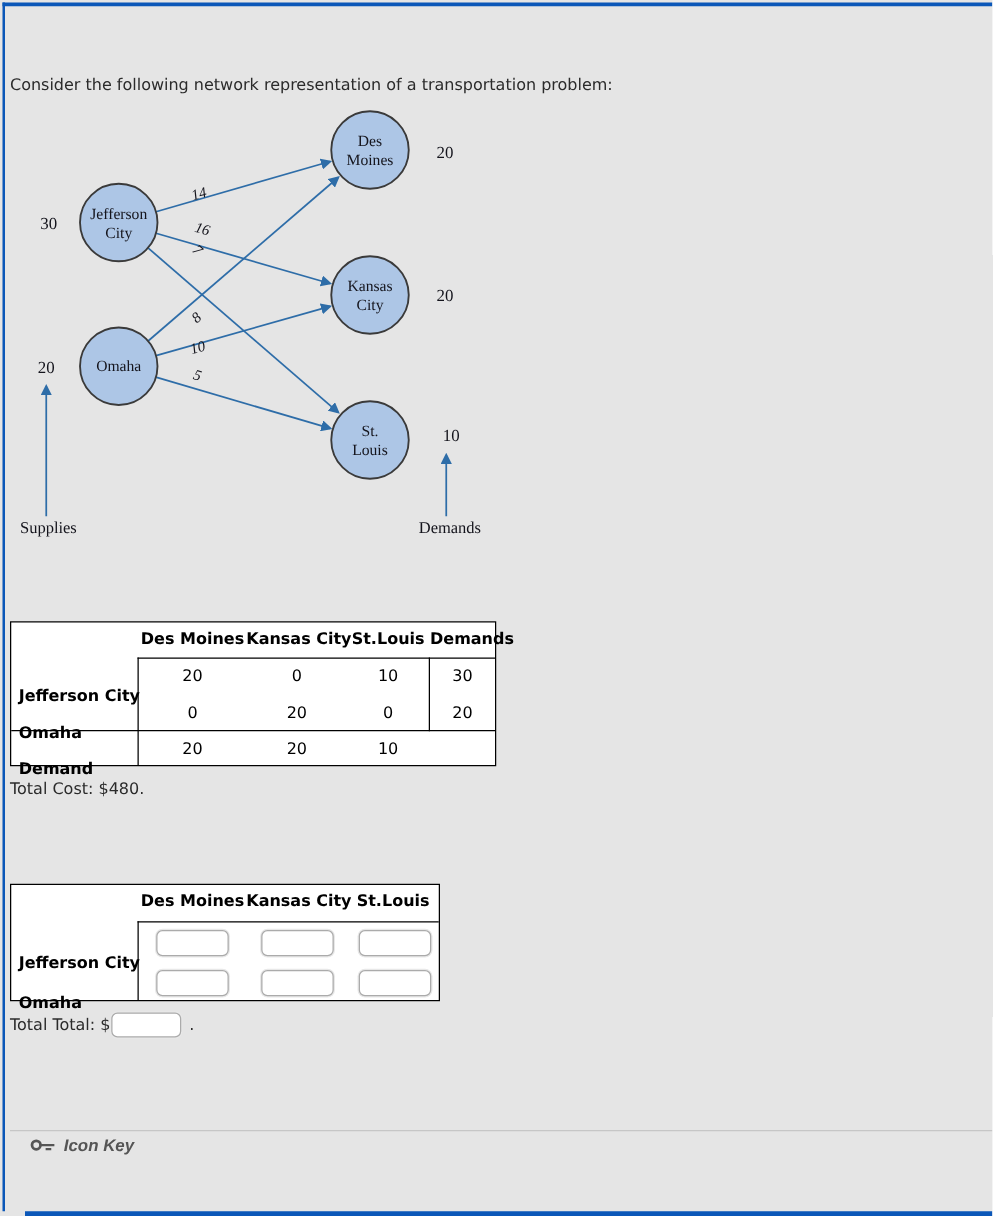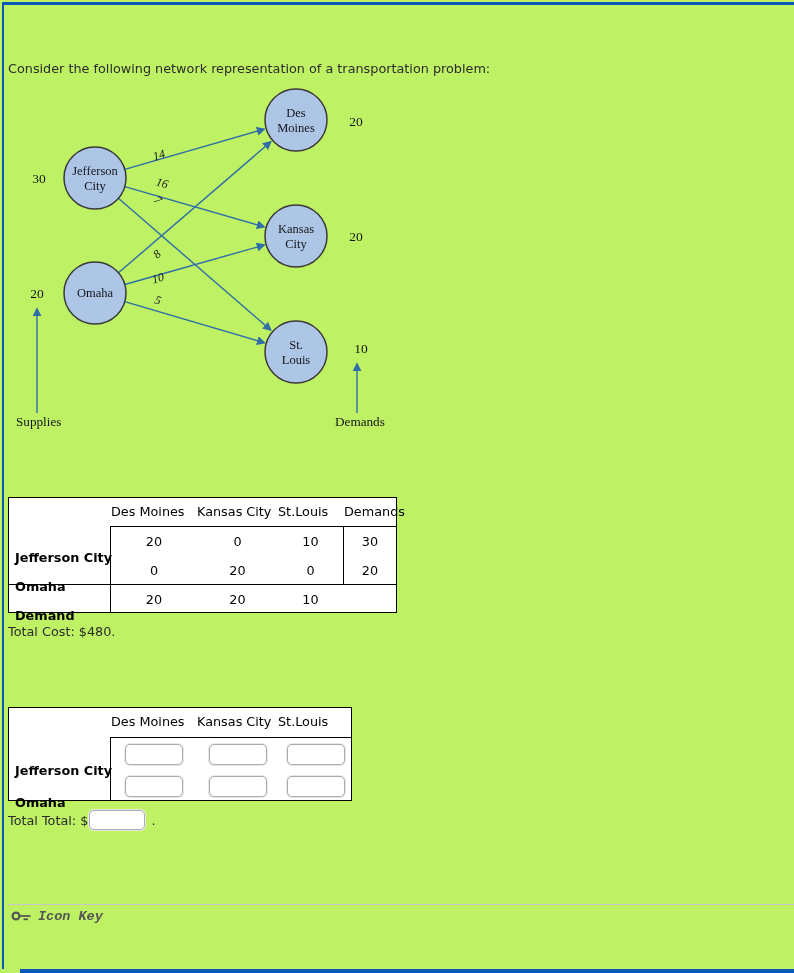--- a/index.html
+++ b/index.html
@@ -1,35 +1,35 @@
 <!DOCTYPE html>
 <html><head>
 <meta charset="utf-8">
 <style>
   html,body{margin:0;padding:0;background:#fff;}
-  .page{position:relative;width:794px;height:973px;background:#bef264;overflow:hidden;
+  .page{position:relative;width:794px;height:973px;background:#e5e5e5;overflow:hidden;
         font-family:"DejaVu Sans","Liberation Sans",sans-serif;color:#2b2b2b;}
   .frame-top{position:absolute;left:2px;top:2px;width:792px;height:3px;}
   .frame-left{position:absolute;left:2px;top:2px;width:2px;height:967px;}
   .frame-next{position:absolute;left:20px;top:969px;width:774px;height:4px;}
   .txt{position:absolute;font-size:12.8px;white-space:nowrap;}
   .para{position:absolute;font-size:12.8px;line-height:26px;}
   .tbl{position:absolute;border:1.5px solid #000;box-sizing:border-box;background:#fff;}
   .seg{position:absolute;background:#000;}
-  .hdr{position:absolute;top:6px;font-weight:normal;font-size:12.8px;color:#000;white-space:nowrap;}
+  .hdr{position:absolute;top:6px;text-align:center;font-weight:bold;font-size:12.8px;color:#000;white-space:nowrap;}
   .rowlab{position:absolute;left:6px;font-weight:bold;font-size:12.8px;color:#000;white-space:nowrap;margin-top:16px;}
   .val{position:absolute;text-align:center;font-size:12.8px;color:#000;}
   .ans{position:absolute;width:58px;height:21px;border:1px solid #ababab;border-radius:5px;
        background:#fff;box-sizing:border-box;box-shadow:0 0 0 1px #e8e8e8;}
   .tc-row{position:absolute;left:8px;top:808px;height:24px;display:flex;align-items:center;font-size:12.8px;}
   .tc-input{width:56px;height:20px;border:1px solid #ababab;border-radius:5px;background:#fff;
             box-sizing:border-box;box-shadow:0 0 0 1px #e8e8e8;margin-left:1px;}
   .divider{position:absolute;left:8px;top:904px;width:786px;height:1px;background:#c6c6c6;}
-  .iconkey{position:absolute;left:11px;top:909px;display:flex;align-items:center;gap:6px;
-           font-family:Liberation Mono, monospace;font-style:italic;font-weight:600;
+  .iconkey{position:absolute;left:24px;top:909px;display:flex;align-items:center;gap:6px;
+           font-family:Liberation Sans, sans-serif;font-style:italic;font-weight:600;
            font-size:13.5px;color:#555;cursor:pointer;}
   svg text{font-family:"Liberation Serif","DejaVu Serif",serif;}
   .nodetxt{font-size:12.5px;fill:#14141c;}
   .numtxt{font-size:13.5px;fill:#14141c;}
   .cost{font-size:12px;font-style:italic;fill:#14141c;}
   .sdlab{font-size:13.2px;fill:#14141c;}
 </style>
 </head>
 <body>
 

